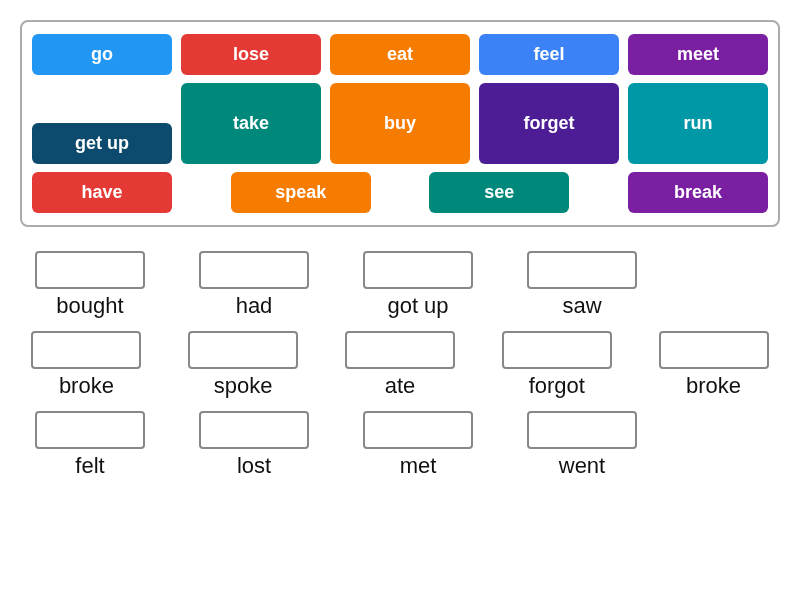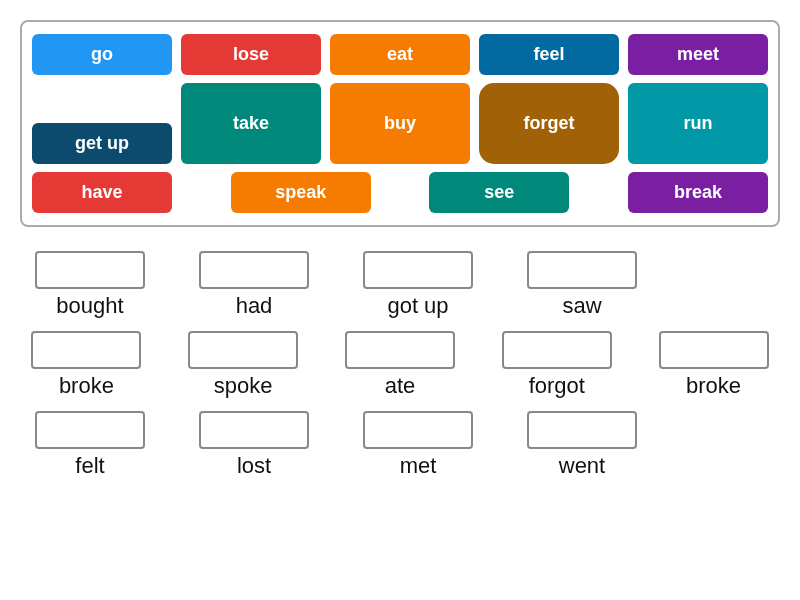--- a/index.html
+++ b/index.html
@@ -34,25 +34,25 @@
       border: none;
       border-radius: 6px;
       padding: 10px 0;
       width: 140px;
       text-align: center;
       cursor: pointer;
     }
     .blue    { background: #2196F3; }
     .red     { background: #E53935; }
     .orange  { background: #F57C00; }
-    .green   { background: #0369a1; }
+    .green   { background: #3b82f6; }
     .purple  { background: #7B1FA2; }
     .indigo  { background: #0c4a6e; margin-top: 40px; }
     .teal    { background: #00897B; }
-    .dpurple { background: #a16207; border-radius: 15px; }
+    .dpurple { background: #4c1d95; }
     .cyan    { background: #0097A7; }
 
     
     .match-section {
       display: flex;
       flex-direction: column;
       gap: 0px;
     }
     .match-row {
       display: flex;

